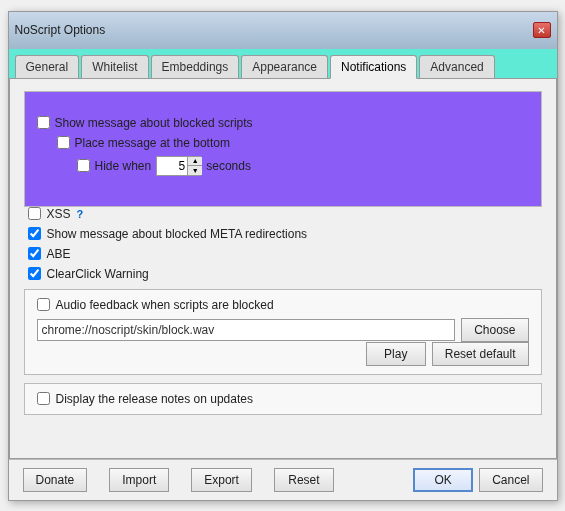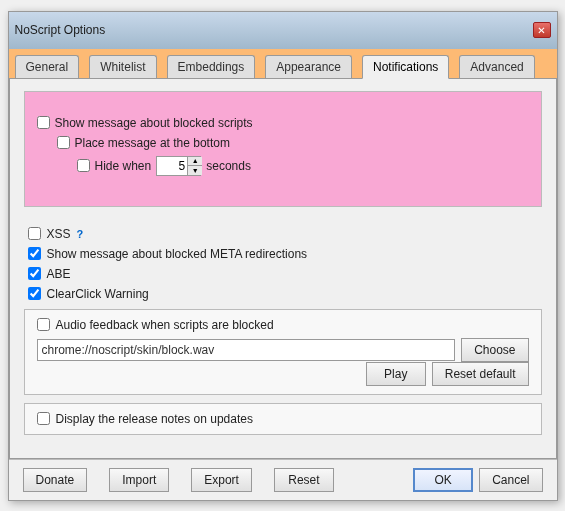--- a/index.html
+++ b/index.html
@@ -40,24 +40,24 @@
       border-radius: 2px;
       display: flex;
       align-items: center;
       justify-content: center;
       color: white;
       font-size: 10px;
       cursor: pointer;
     }
     .tabs {
       display: flex;
-      background: #fdba74;
+      background: #5eead4;
       border-bottom: 1px solid #999;
       padding: 6px 6px 0 6px;
-      gap: 10px;
+      gap: 2px;
     }
     .tab {
       padding: 4px 10px;
       border: 1px solid #999;
       border-bottom: none;
       background: #e0e0e0;
       cursor: pointer;
       font-size: 12px;
       border-radius: 3px 3px 0 0;
       color: #333;
@@ -72,22 +72,22 @@
     .content {
       padding: 12px 14px;
       border: 1px solid #999;
       border-top: none;
       background: #f0f0f0;
       min-height: 380px;
     }
     .section-box {
       border: 1px solid #bbb;
       padding: 24px 12px;
-      margin-bottom: 20px;
-      background: #f9a8d4;
+      margin-bottom: 0;
+      background: #8b5cf6;
     }
     .row {
       display: flex;
       align-items: center;
       margin-bottom: 6px;
       gap: 6px;
     }
     .row:last-child { margin-bottom: 0; }
     .indent { margin-left: 20px; }
     .checkbox-wrapper {

